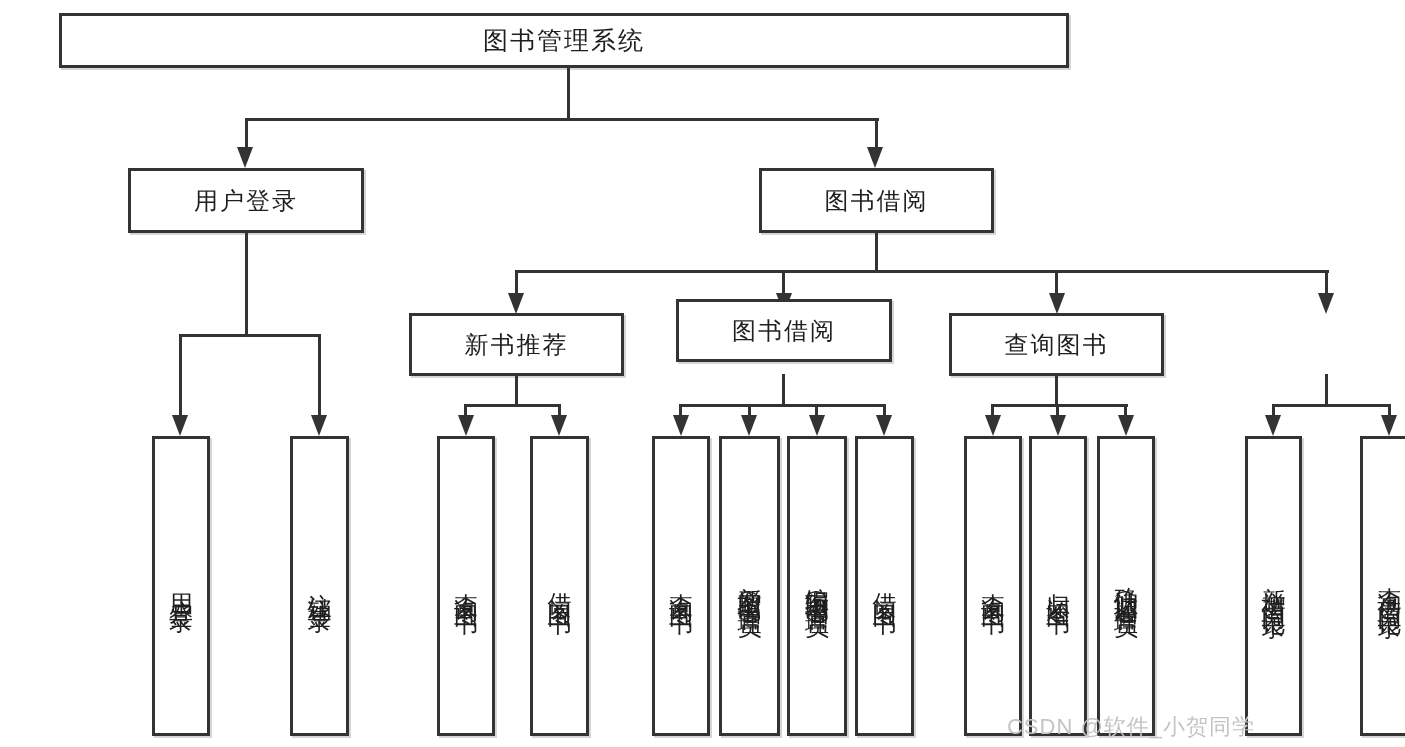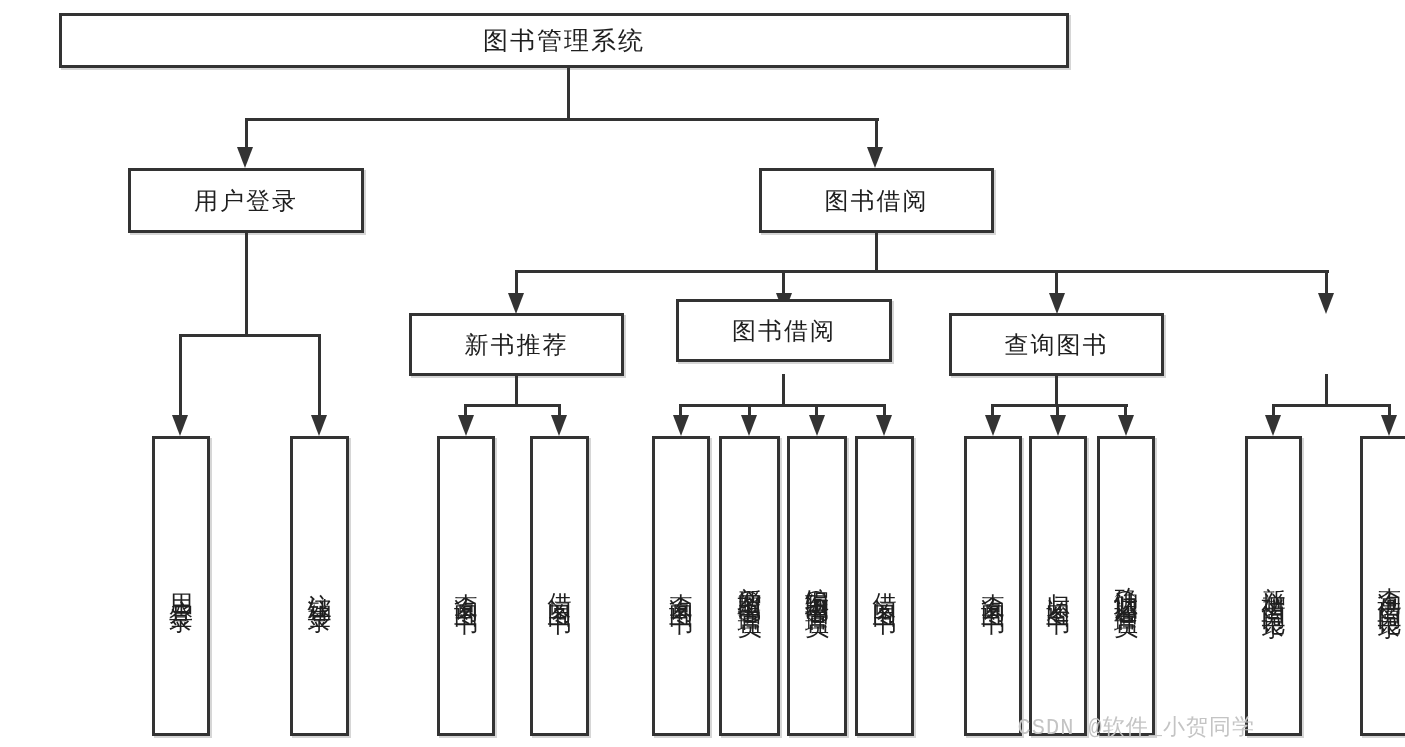--- a/index.html
+++ b/index.html
@@ -47,21 +47,20 @@
     border-right:8px solid transparent;
     border-top:21px solid var(--line);
   }
   .watermark{
     position:absolute;
     right:8px;top:712px;
     font-size:22px;
     letter-spacing:1px;
     color:var(--wm);
     white-space:nowrap;
-    font-family:Liberation Mono, monospace;
   }
 </style>
 </head>
 <body>
 
 <div class="canvas">
 
   <div class="node" style="left:12px;top:13px;width:1010px;height:55px">
     <span class="lbl" style="font-size:25px">图书管理系统</span>
   </div>

